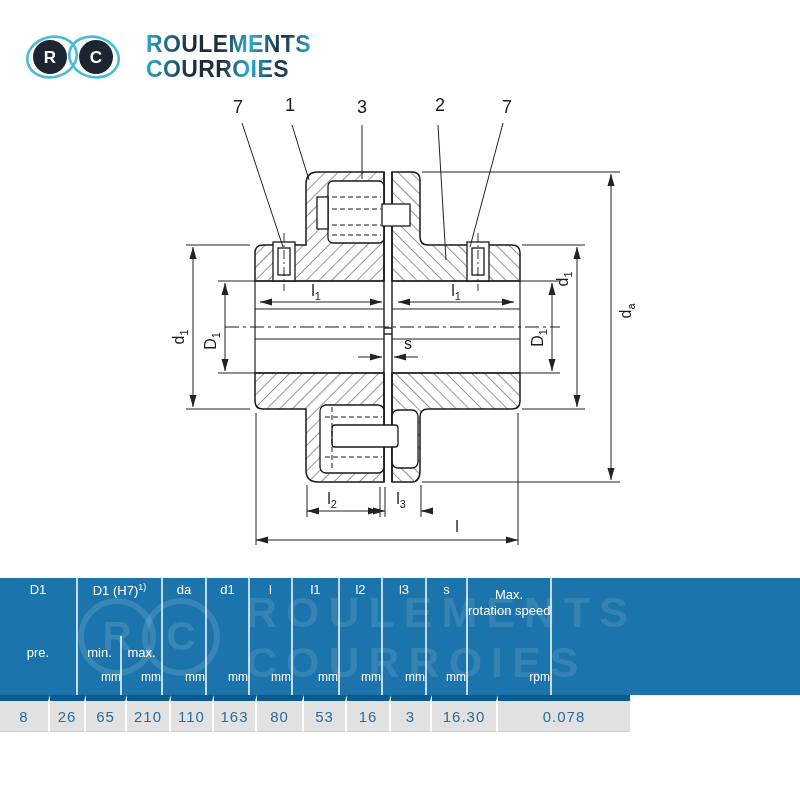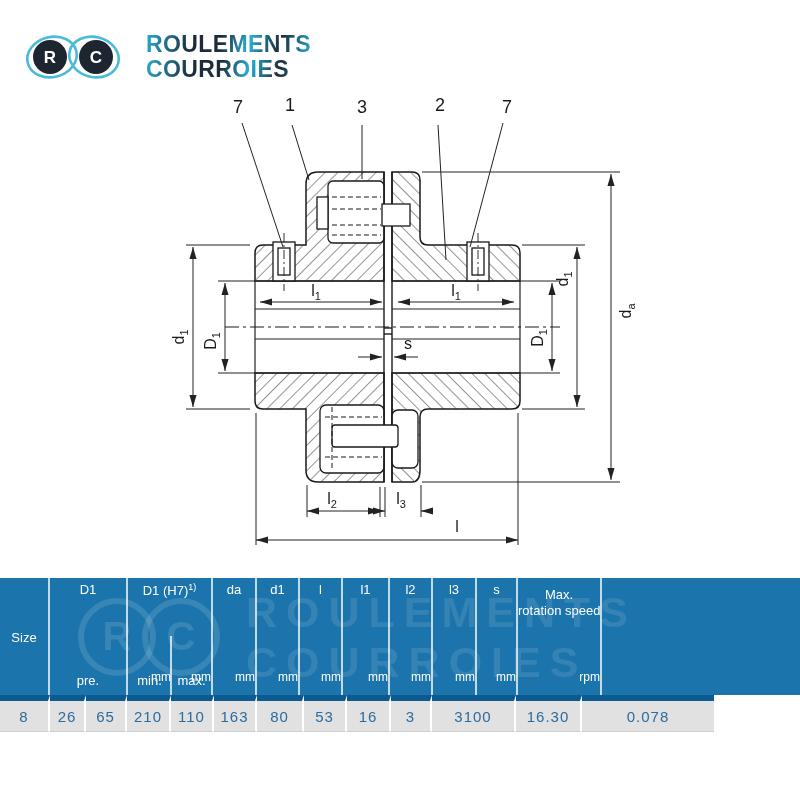--- a/index.html
+++ b/index.html
@@ -20,21 +20,21 @@
   .callout{font-size:18px;}
   .dimlbl{font-size:16px;}
   .dimsub{font-size:11px;}
 
   
   #spec-table{position:absolute;left:0;top:578px;width:800px;}
   .thead{position:relative;height:117px;background:#1b74ab;display:flex;overflow:hidden;}
   .th{position:relative;box-sizing:border-box;border-right:2px solid rgba(235,245,250,0.8);color:#fff;}
   .th:last-child{border-right:none;}
   .lbl{position:absolute;left:0;right:0;text-align:center;font-size:13px;white-space:nowrap;}
-  .r1{top:4px;} .r1a{top:9px;} .r1b{top:25px;} .r2{top:67px;margin-top:28px;} .r3{top:92px;font-size:12px;text-align:right;}
+  .r1{top:4px;} .r1a{top:9px;} .r1b{top:25px;} .r2{top:67px;} .r3{top:92px;font-size:12px;text-align:right;}
   .mid{top:50%;transform:translateY(-50%);}
   sup{font-size:9px;vertical-align:super;}
   .c-size{width:50px}.c-d1pre{width:78px}.c-group{width:85px}.c-da{width:44px}.c-d1{width:43px}
   .c-l{width:43px}.c-l1{width:47px}.c-l2{width:43px}.c-l3{width:44px}.c-s{width:41px}
   .c-speed{width:84px}.c-weight{width:66px}.c-inertia{width:132px}
   .half{position:absolute;top:0;bottom:0;}
   .half.hl{left:0;width:43px;} .half.hr{left:44px;right:0;}
   .innerdiv{position:absolute;left:42px;top:58px;bottom:0;width:2px;background:rgba(235,245,250,0.8);}
 
   
@@ -222,23 +222,20 @@
         <tspan>l</tspan><tspan class="dimsub" dy="4">2</tspan></text>
       <text class="dimlbl" x="231" y="419" text-anchor="middle">
         <tspan>l</tspan><tspan class="dimsub" dy="4">3</tspan></text>
       <text class="dimlbl" x="287" y="447" text-anchor="middle">
         <tspan>l</tspan></text>
     </g>
   </svg>
 
   <div id="spec-table">
     <div class="thead">
-      <div class="th c-size">
-        <span class="lbl mid">Size</span>
-        </div>
       <div class="th c-d1pre">
         <span class="lbl r1">D1</span>
         <span class="lbl r2">pre.</span>
         </div>
       <div class="th c-group">
         <span class="lbl r1"><span>D1 (H7)</span><sup>1)</sup></span>
         <div class="half hl">
           <span class="lbl r2">min.</span>
           <span class="lbl r3">mm</span>
           </div>
@@ -296,20 +293,19 @@
       <div class="td c-size">8</div>
       <div class="td" style="width:36px">26</div>
       <div class="td" style="width:41px">65</div>
       <div class="td c-da">210</div>
       <div class="td c-d1">110</div>
       <div class="td c-l">163</div>
       <div class="td c-l1">80</div>
       <div class="td c-l2">53</div>
       <div class="td c-l3">16</div>
       <div class="td c-s">3</div>
-      <div class="td c-speed">3100</div>
       <div class="td c-weight">16.30</div>
       <div class="td c-inertia">0.078</div>
     </div>
   </div>
 
 
 </div>
 
 </body></html>

